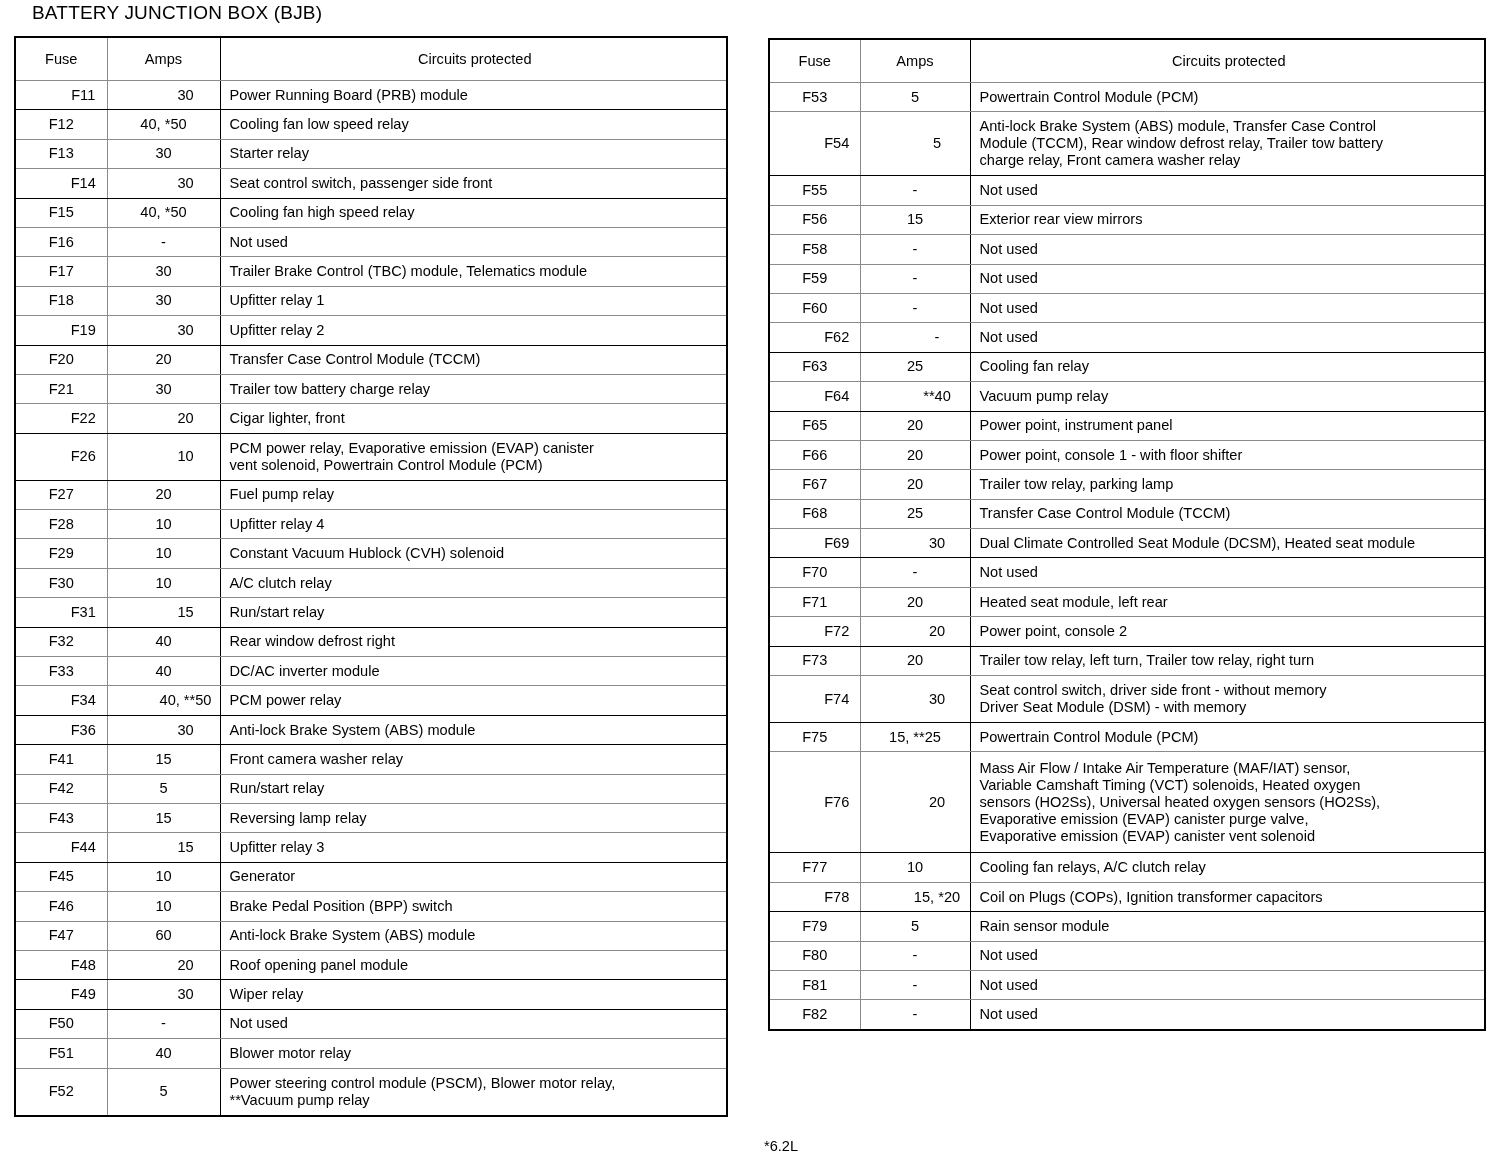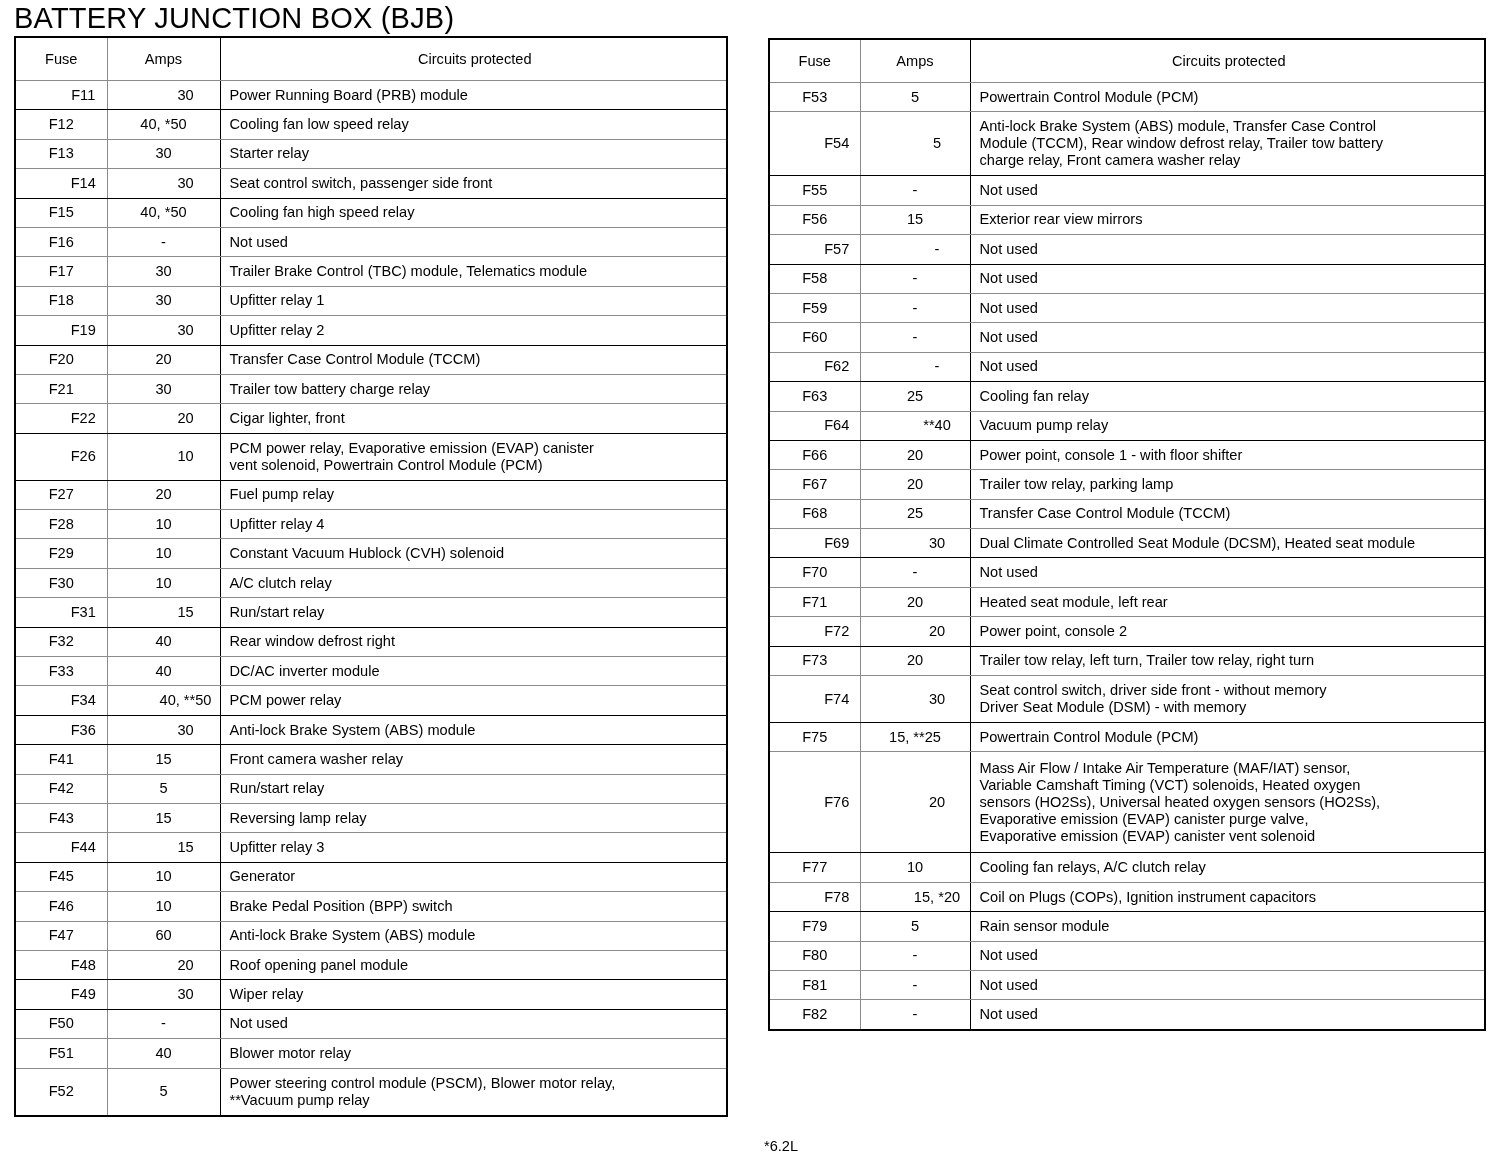--- a/index.html
+++ b/index.html
@@ -16,23 +16,23 @@
     overflow: hidden;
   }
   .page {
     position: relative;
     width: 1500px;
     height: 1152px;
     padding: 0;
   }
   .doc-title {
     position: absolute;
-    left: 14px;
+    left: 32px;
     top: 2px;
-    font-size: 29px;
+    font-size: 19px;
     letter-spacing: 0.2px;
     white-space: nowrap;
   }
   .tbl-wrap {
     position: absolute;
     border: 2.5px solid #000;
     box-sizing: border-box;
     background: #fff;
   }
   .tbl-left {
@@ -406,27 +406,20 @@
               <span class="desc-line">Not used</span>
             </td>
           </tr>
           <tr class="r1">
             <td class="c-fuse">F56</td>
             <td class="c-amps">15</td>
             <td class="c-desc pad-cell">
               <span class="desc-line">Exterior rear view mirrors</span>
             </td>
           </tr>
-          <tr class="r1 grp">
-            <td class="c-fuse">F57</td>
-            <td class="c-amps">-</td>
-            <td class="c-desc pad-cell">
-              <span class="desc-line">Not used</span>
-            </td>
-          </tr>
           <tr class="r1">
             <td class="c-fuse">F58</td>
             <td class="c-amps">-</td>
             <td class="c-desc pad-cell">
               <span class="desc-line">Not used</span>
             </td>
           </tr>
           <tr class="r1">
             <td class="c-fuse">F59</td>
             <td class="c-amps">-</td>
@@ -453,20 +446,27 @@
             <td class="c-amps">25</td>
             <td class="c-desc pad-cell">
               <span class="desc-line">Cooling fan relay</span>
             </td>
           </tr>
           <tr class="r1 grp">
             <td class="c-fuse">F64</td>
             <td class="c-amps">**40</td>
             <td class="c-desc pad-cell">
               <span class="desc-line">Vacuum pump relay</span>
+            </td>
+          </tr>
+          <tr class="r1">
+            <td class="c-fuse">F65</td>
+            <td class="c-amps">20</td>
+            <td class="c-desc pad-cell">
+              <span class="desc-line">Power point, instrument panel</span>
             </td>
           </tr>
           <tr class="r1">
             <td class="c-fuse">F66</td>
             <td class="c-amps">20</td>
             <td class="c-desc pad-cell">
               <span class="desc-line">Power point, console 1 - with floor shifter</span>
             </td>
           </tr>
           <tr class="r1">
@@ -548,21 +548,21 @@
             <td class="c-fuse">F77</td>
             <td class="c-amps">10</td>
             <td class="c-desc pad-cell">
               <span class="desc-line">Cooling fan relays, A/C clutch relay</span>
             </td>
           </tr>
           <tr class="r1 grp">
             <td class="c-fuse">F78</td>
             <td class="c-amps">15, *20</td>
             <td class="c-desc pad-cell">
-              <span class="desc-line">Coil on Plugs (COPs), Ignition instrument capacitors</span>
+              <span class="desc-line">Coil on Plugs (COPs), Ignition transformer capacitors</span>
             </td>
           </tr>
           <tr class="r1">
             <td class="c-fuse">F79</td>
             <td class="c-amps">5</td>
             <td class="c-desc pad-cell">
               <span class="desc-line">Rain sensor module</span>
             </td>
           </tr>
           <tr class="r1">

